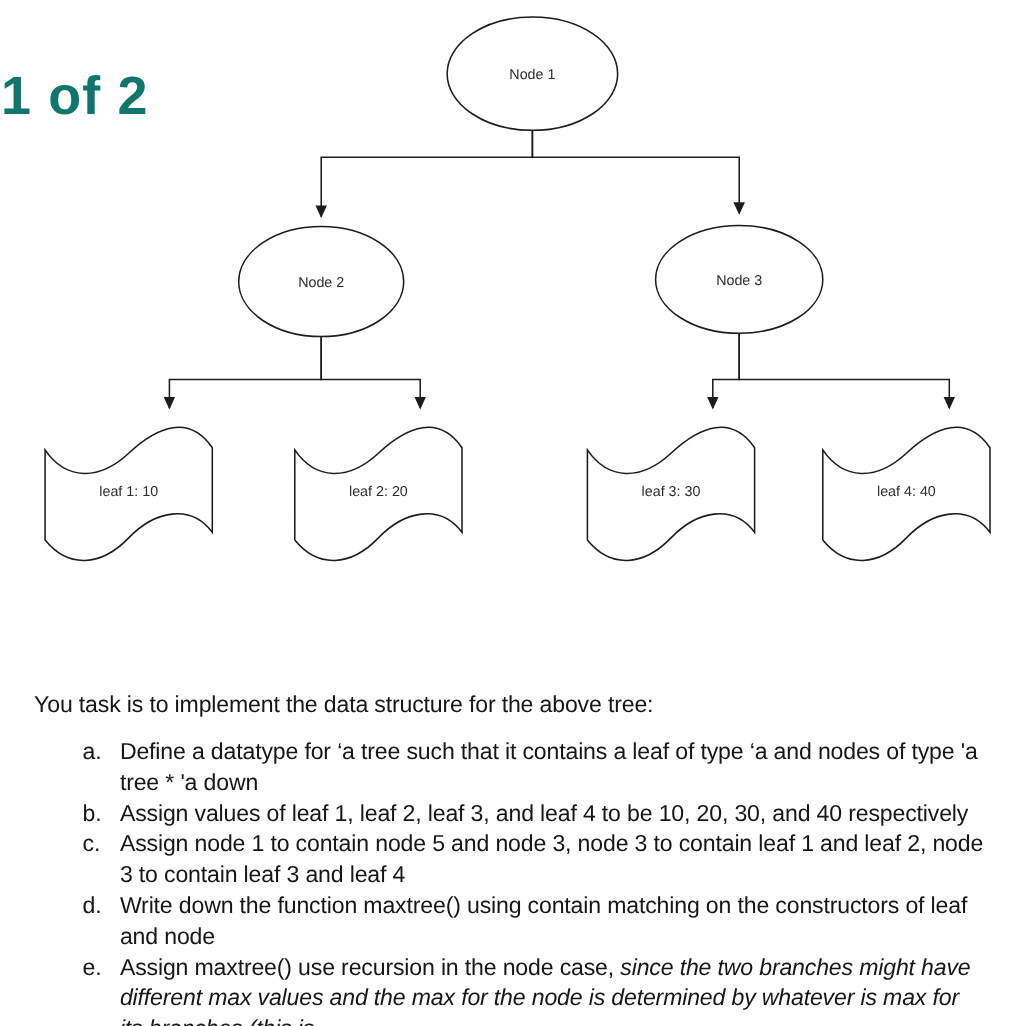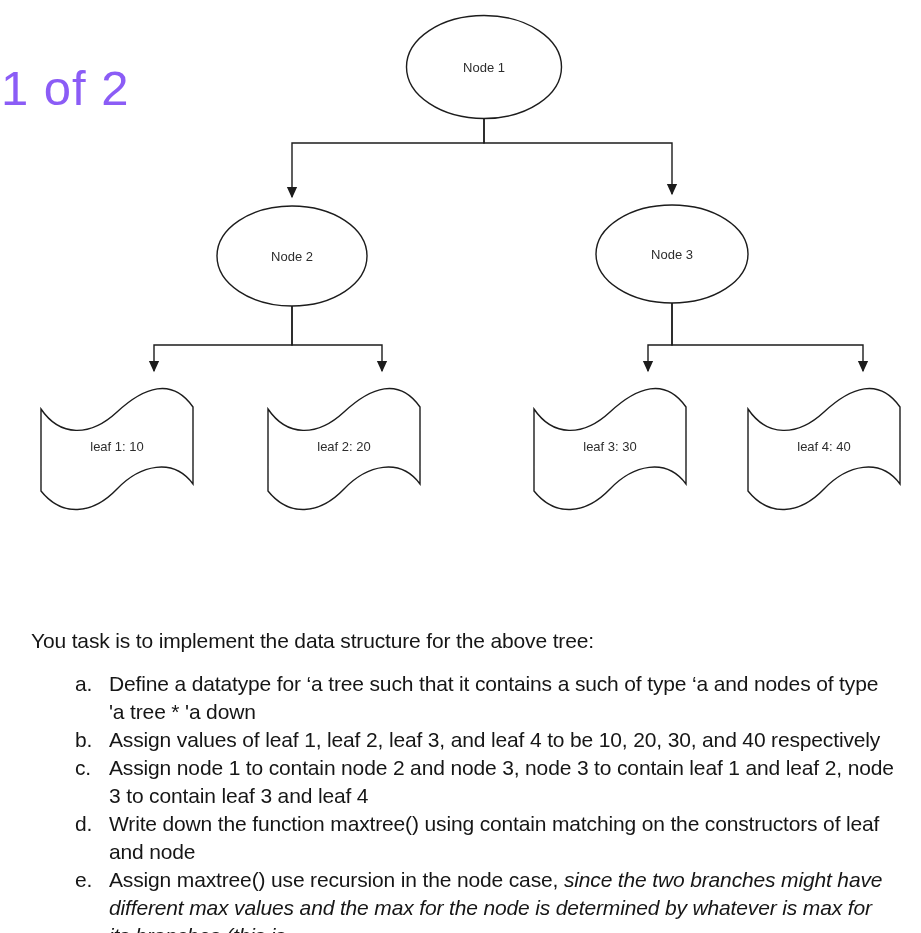--- a/index.html
+++ b/index.html
@@ -8,22 +8,22 @@
     background:#ffffff;
     font-family:"Liberation Sans","DejaVu Sans",sans-serif;
     color:#161616;
     position:relative;
     overflow:hidden;
   }
   .page-num{
     position:absolute;
     left:1px; top:60px;
     font-size:49px;
-    font-weight:normal;
-    color:#8b5cf6;
+    font-weight:bold;
+    color:#0f766e;
     letter-spacing:1px;
     white-space:nowrap;
   }
   .diagram{
     position:absolute;
     left:0; top:0;
     width:921px; height:560px;
   }
   .diagram text{
     font-family:"Liberation Sans","DejaVu Sans",sans-serif;
@@ -101,29 +101,29 @@
     <use href="#tape" x="747" y="377"></use>
     <text x="824" y="451" text-anchor="middle">leaf 4: 40</text>
   </g>
 </svg>
 
 <div class="doc">
   <p>You task is to implement the data structure for the above tree:</p>
 
   <div class="li">
     <span class="marker">a.</span>
-    <span class="content"><span>Define a datatype for </span><span class="b">‘a tree</span><span> such that it contains a </span><span class="b">such</span><span> of type </span><span class="b">‘a</span><span> and </span><span class="b">nodes</span><span> of </span><span class="b">type 'a tree * 'a down</span></span>
+    <span class="content"><span>Define a datatype for </span><span class="b">‘a tree</span><span> such that it contains a </span><span class="b">leaf</span><span> of type </span><span class="b">‘a</span><span> and </span><span class="b">nodes</span><span> of </span><span class="b">type 'a tree * 'a down</span></span>
   </div>
   <div class="li">
     <span class="marker">b.</span>
     <span class="content"><span>Assign values of leaf 1, leaf 2, leaf 3, and leaf 4 to be 10, 20, 30, and 40 respectively</span></span>
   </div>
   <div class="li">
     <span class="marker">c.</span>
-    <span class="content"><span>Assign </span><span class="b">node 1 to contain node 2 and node 3</span><span>, </span><span class="b">node 3 to contain leaf 1 and leaf 2</span><span>, </span><span class="b">node 3 to contain leaf 3 and leaf 4</span></span>
+    <span class="content"><span>Assign </span><span class="b">node 1 to contain node 5 and node 3</span><span>, </span><span class="b">node 3 to contain leaf 1 and leaf 2</span><span>, </span><span class="b">node 3 to contain leaf 3 and leaf 4</span></span>
   </div>
   <div class="li">
     <span class="marker">d.</span>
     <span class="content"><span>Write down the function </span><span class="b">maxtree()</span><span> using contain matching on the </span><span class="b">constructors of leaf and node</span></span>
   </div>
   <div class="li">
     <span class="marker">e.</span>
     <span class="content"><span>Assign </span><span class="b">maxtree() use recursion in the node case</span><span>, </span><span class="i">since the two branches might have different max values and the max for the node is determined by whatever is max for its branches (this is</span></span>
   </div>
 </div>

